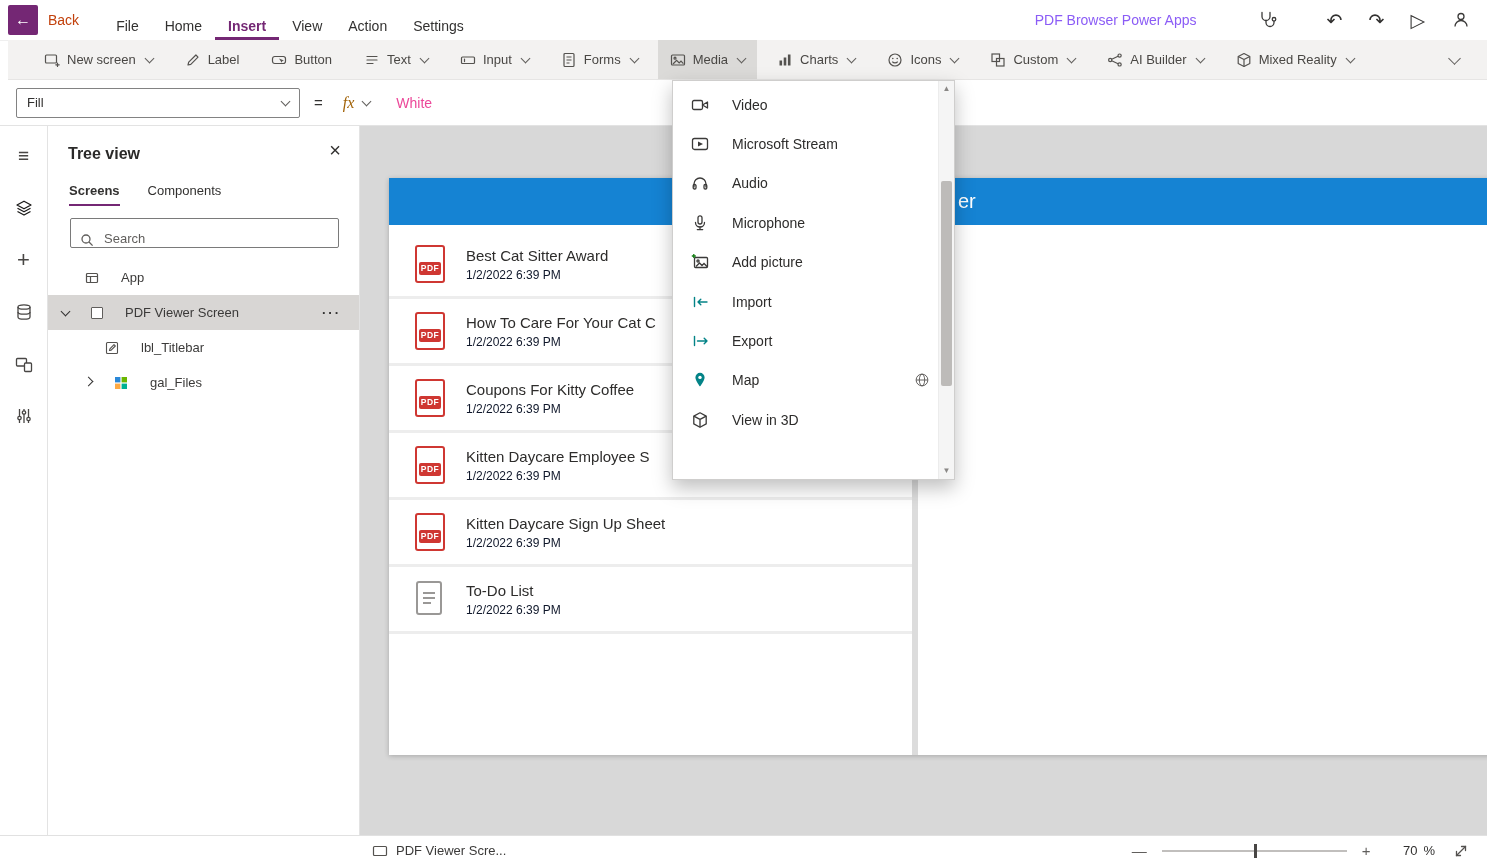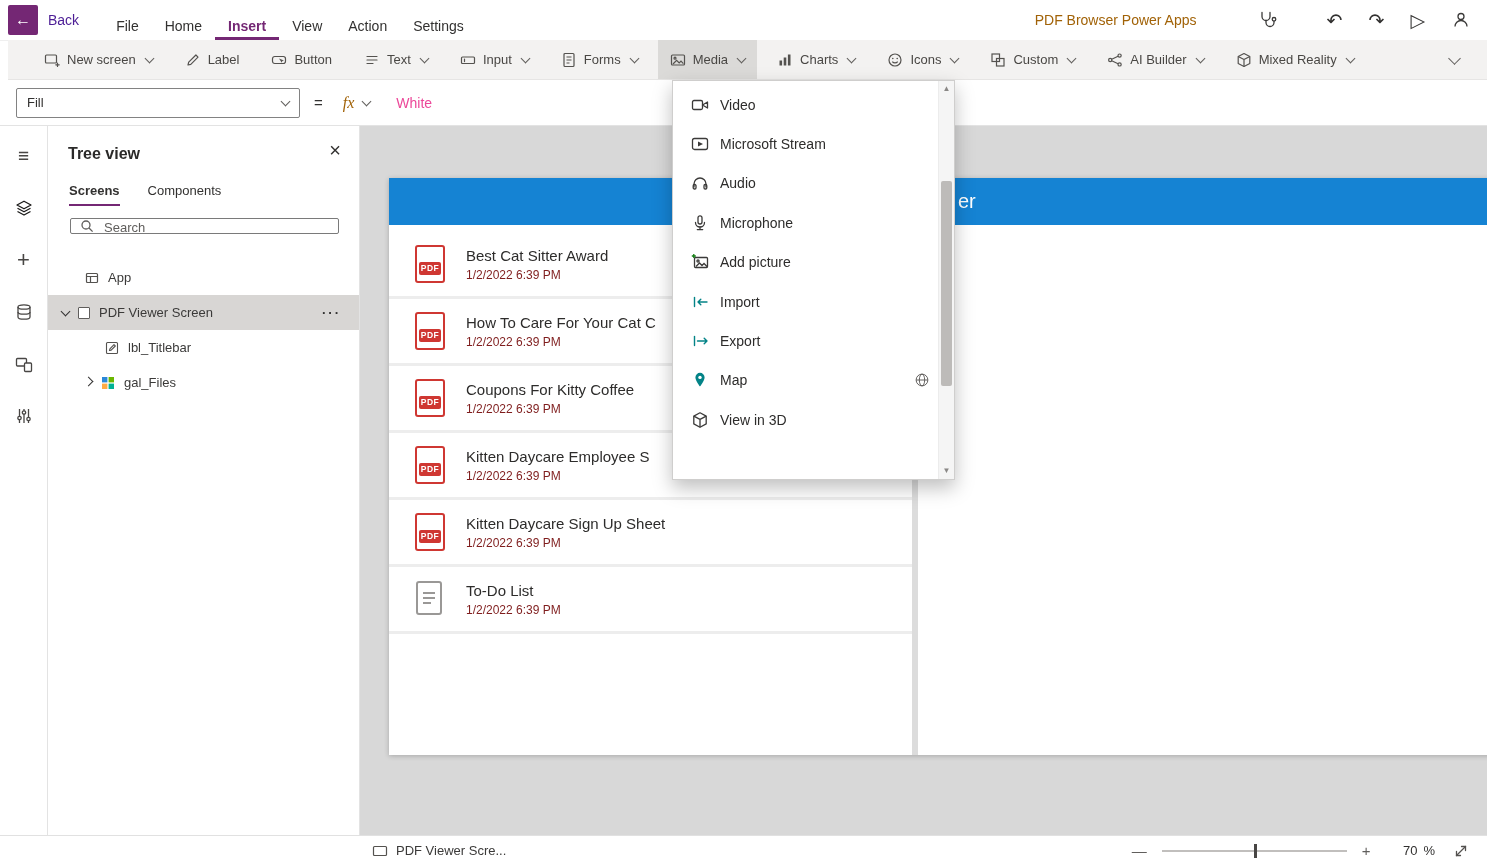--- a/index.html
+++ b/index.html
@@ -5,26 +5,26 @@
   html,body{margin:0;padding:0;background:#fff;}
   #screen{position:relative;width:1487px;height:865px;overflow:hidden;background:#fff;
           font-family:"Liberation Sans",sans-serif;color:#323130;-webkit-font-smoothing:antialiased;}
   svg{display:block;}
   .chev{display:inline-block;width:6px;height:6px;border-right:1.5px solid currentColor;border-bottom:1.5px solid currentColor;transform:rotate(45deg);margin-top:-3px;}
   .chev.right{transform:rotate(-45deg);}
 
   
   .titlebar{position:absolute;top:0;left:0;right:0;height:40px;background:#fff;display:flex;align-items:center;border-bottom:1px solid #efefef;}
   .appbtn{width:30px;height:30px;margin-left:8px;background:#742774;color:#fff;border-radius:2px;display:flex;align-items:center;justify-content:center;font-size:16px;flex:none;}
-  .backlbl{margin-left:10px;font-size:14px;color:#4c1d95;}
+  .backlbl{margin-left:10px;font-size:14px;color:#c2410c;}
   .menus{display:flex;margin-left:24px;height:40px;}
   .mi{padding:14px 13px 0 13px;display:flex;align-items:center;font-size:14px;color:#323130;border-bottom:3px solid transparent;}
   .mi.active{color:#742774;font-weight:700;border-bottom-color:#742774;}
   .tright{margin-left:auto;display:flex;align-items:center;padding-right:16px;}
-  .apptitle{font-size:14px;color:#a16207;margin-right:60px;}
+  .apptitle{font-size:14px;color:#8b5cf6;margin-right:60px;}
   .tic{color:#323130;margin-left:26px;display:flex;align-items:center;font-size:19px;line-height:1;}
   .tic.first{margin-left:0;margin-right:24px;}
 
   
   .ribbon{position:absolute;top:40px;left:8px;right:0;height:40px;background:#f3f2f1;display:flex;align-items:stretch;padding-left:24px;gap:8px;border-bottom:1px solid #e6e5e4;box-sizing:border-box;}
   .rbtn{display:flex;align-items:center;gap:7px;padding:0 12px;font-size:13px;color:#494744;white-space:nowrap;}
   .rbtn.active{background:#dbdad8;}
   .rbtn .chev{color:#605e5c;margin-left:3px;}
   .ribbon-collapse{margin-left:auto;margin-right:28px;display:flex;align-items:center;color:#605e5c;}
 
@@ -43,25 +43,25 @@
   .ritem{height:52px;width:48px;display:flex;align-items:center;justify-content:center;color:#484644;font-size:19px;}
   .ritem.active{color:#1b1a19;}
 
   
   .tree{position:absolute;top:126px;left:48px;width:312px;bottom:30px;background:#fff;border-right:1px solid #e3e3e3;box-sizing:border-box;}
   .ttitle{position:absolute;top:19px;left:20px;font-size:16px;font-weight:700;color:#2b2a29;}
   .tclose{position:absolute;top:14px;right:18px;font-size:20px;color:#323130;line-height:1;}
   .ttabs{position:absolute;top:57px;left:21px;display:flex;gap:28px;font-size:13px;}
   .ttab{padding-bottom:6px;border-bottom:2px solid transparent;color:#323130;}
   .ttab.active{font-weight:700;border-bottom-color:#742774;}
-  .tsearch{position:absolute;top:92px;left:22px;right:20px;height:16px;border:1px solid #7a7a7a;border-radius:2px;display:flex;align-items:flex-start;padding:0 9px;gap:8px;box-sizing:border-box;}
+  .tsearch{position:absolute;top:92px;left:22px;right:20px;height:30px;border:1px solid #7a7a7a;border-radius:2px;display:flex;align-items:flex-end;padding:0 9px;gap:8px;box-sizing:border-box;}
   .tsearch input{border:0;outline:0;flex:1;font-size:13px;font-family:inherit;color:#323130;background:transparent;}
   .tsearch input::placeholder{color:#605e5c;}
   .titems{position:absolute;top:134px;left:0;right:0;}
-  .trow{height:35px;display:flex;align-items:center;gap:9px;font-size:13px;color:#3b3a39;box-sizing:border-box;}
+  .trow{height:35px;display:flex;align-items:center;gap:22px;font-size:13px;color:#3b3a39;box-sizing:border-box;}
   .trow.sel{background:#d8d6d4;}
   .r-app{padding-left:37px;}
   .r-screen{padding-left:14px;}
   .r-lbl{padding-left:57px;}
   .r-gal{padding-left:37px;}
   .tchev{color:#323130;}
   .tell{margin-left:auto;margin-right:18px;letter-spacing:2px;color:#323130;font-weight:700;}
   .sqicon{width:12px;height:12px;border:1.5px solid #605e5c;border-radius:1px;background:#fff;box-sizing:border-box;flex:none;}
 
   
@@ -71,26 +71,26 @@
   .htext{position:absolute;left:569px;top:0;height:47px;display:flex;align-items:center;color:#fff;font-size:20px;}
   .appbody{position:absolute;top:47px;left:0;right:0;bottom:0;display:flex;}
   .gallery{width:523px;background:#fff;padding-top:7px;box-sizing:border-box;}
   .gspacer{width:6px;background:#dcdcdc;}
   .viewer{flex:1;background:#fff;}
   .frow{height:64px;display:flex;align-items:center;border-bottom:3px solid #ededed;padding-left:26px;gap:21px;background:#fff;box-sizing:content-box;}
   .ficon{position:relative;width:30px;height:38px;flex:none;}
   .ficon.pdf{border:2px solid #cf3732;border-radius:3px;background:#fff;box-sizing:border-box;}
   .fband{position:absolute;left:2px;right:2px;bottom:6px;height:13px;background:#cf3732;border-radius:2px;color:#fff;font-size:8.5px;font-weight:700;line-height:13px;text-align:center;letter-spacing:.5px;}
   .fname{font-size:15px;color:#2d2c2b;}
-  .fdate{font-size:12px;color:#7f1d1d;margin-top:4px;}
+  .fdate{font-size:12px;color:#0f172a;margin-top:4px;}
 
   
   .menu{position:absolute;left:672px;top:80px;width:283px;height:400px;background:#fff;border:1px solid #cfcecd;box-shadow:0 8px 18px rgba(0,0,0,.25);z-index:100;box-sizing:border-box;}
   .mlist{position:absolute;top:0;left:0;right:16px;bottom:0;padding-top:4px;}
-  .mitem{height:39.4px;display:flex;align-items:center;gap:11px;padding-left:18px;font-size:14px;color:#2d2c2b;box-sizing:border-box;}
+  .mitem{height:39.4px;display:flex;align-items:center;gap:23px;padding-left:18px;font-size:14px;color:#2d2c2b;box-sizing:border-box;}
   .mitem.sel{background:#e4e2e0;}
   .mic{width:18px;height:18px;flex:none;display:flex;align-items:center;justify-content:center;}
   .mtrail{margin-left:auto;margin-right:8px;display:flex;}
   .msb{position:absolute;top:0;right:0;width:16px;bottom:0;background:#f5f5f5;border-left:1px solid #ececec;box-sizing:border-box;}
   .sbarrow{position:absolute;left:0;right:0;text-align:center;font-size:8px;color:#8a8886;line-height:14px;}
   .sbarrow.up{top:1px;} .sbarrow.dn{bottom:1px;}
   .sbthumb{position:absolute;left:2px;right:2px;top:100px;height:205px;background:#bdbbb9;border-radius:2px;}
   .pdfmini{position:relative;width:14px;height:17px;border:1.5px solid #cf3732;border-radius:2px;display:inline-block;box-sizing:border-box;}
   .pdfminiband{position:absolute;left:-1px;right:-1px;bottom:2px;height:7px;background:#cf3732;color:#fff;font-size:5px;font-weight:700;line-height:7px;text-align:center;}
 

